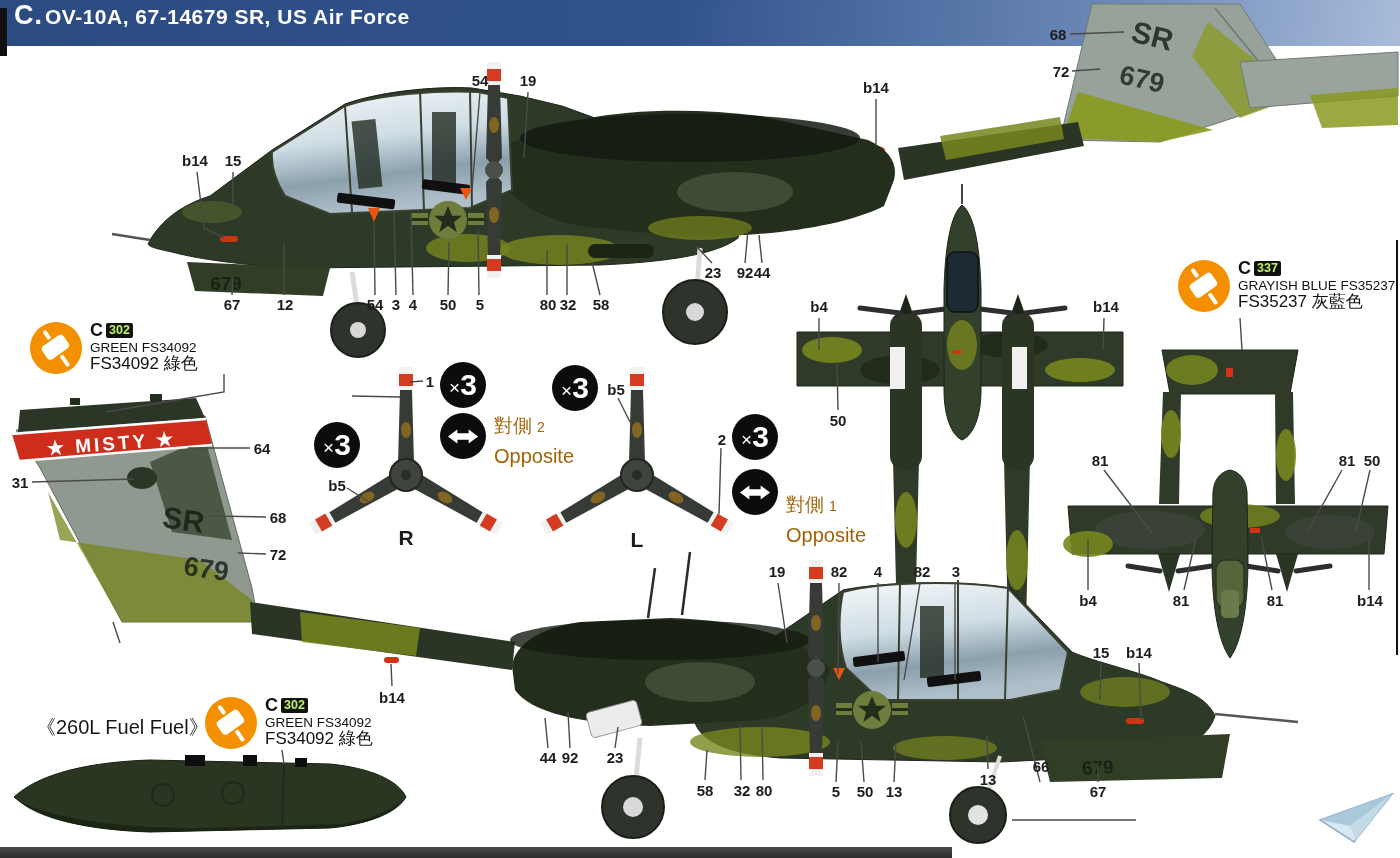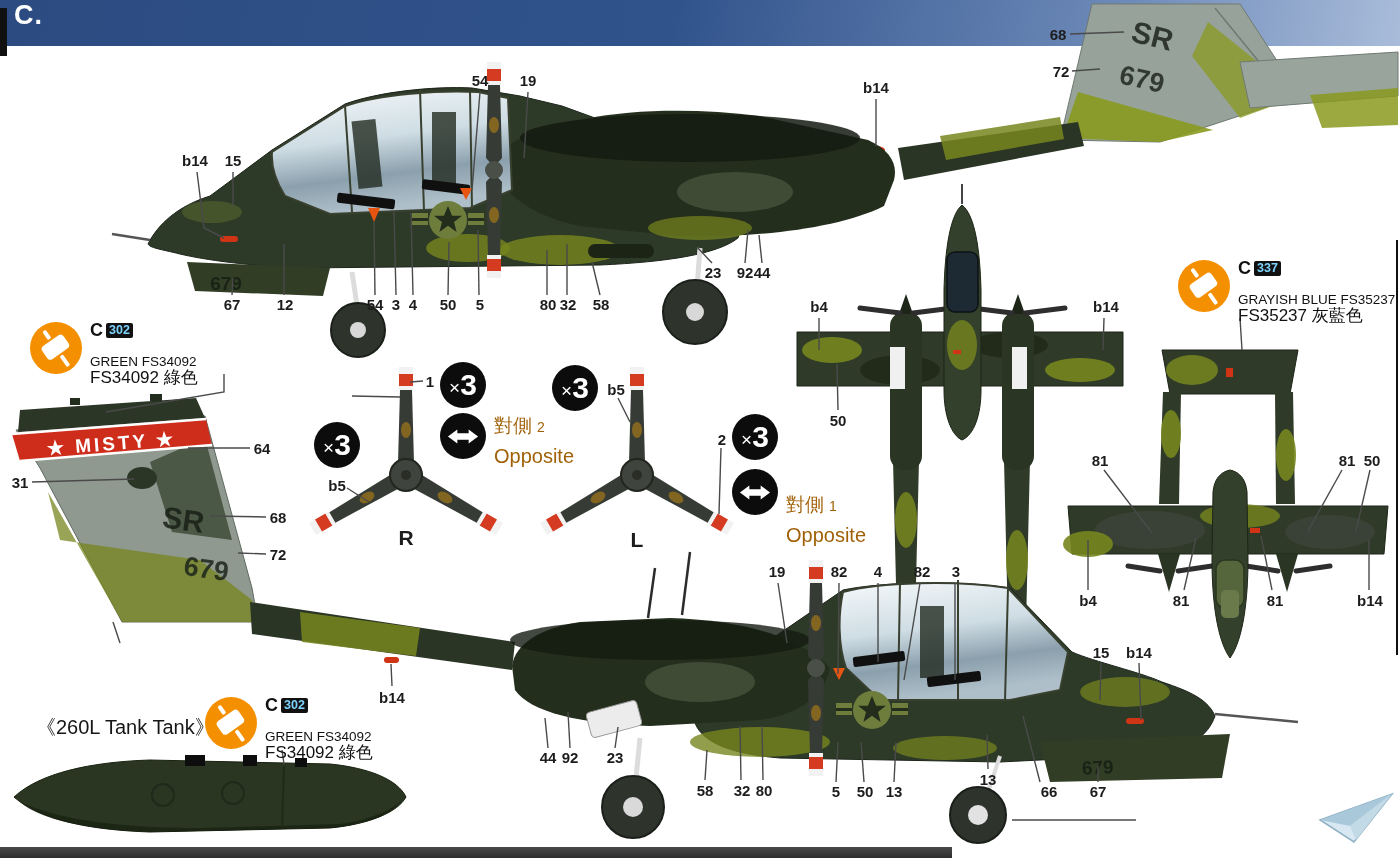--- a/index.html
+++ b/index.html
@@ -17,23 +17,23 @@
   #leaders polyline{fill:none;stroke:#4a4a4a;stroke-width:1.4px;}
   
   #annotations{position:absolute;left:0;top:0;width:1400px;height:858px;pointer-events:none;}
   .callout{position:absolute;transform:translate(-50%,-50%);font-size:15px;color:#1c1c1c;white-space:nowrap;font-weight:bold;}
   .callout.big{font-size:21px;font-weight:bold;}
   
   .chip{position:absolute;display:flex;align-items:flex-start;}
   .chip .chip-text{margin-left:8px;line-height:16px;}
   .chip-code{font-size:16px;color:#111;height:18px;}
   .chip-letter{font-weight:800;font-size:18px;}
-  .chip-num{background:#111;color:#7dd3fc;font-weight:bold;font-size:12.5px;padding:0 3px;
+  .chip-num{background:#111;color:#bef264;font-weight:bold;font-size:12.5px;padding:0 3px;
             border-radius:2px;margin-left:3px;display:inline-block;line-height:15px;vertical-align:2px;}
-  .chip-name{font-size:13.5px;color:#111;margin-top:14px;}
+  .chip-name{font-size:13.5px;color:#111;margin-top:0;}
   .chip-cn{font-size:17px;color:#111;}
   
   .x3{position:absolute;width:46px;height:46px;border-radius:50%;background:#0c0c0c;color:#fff;
       display:flex;align-items:center;justify-content:center;}
   .x3 .xs{font-size:19px;margin-top:6px;}
   .x3 .xn{font-size:30px;font-weight:bold;}
   .oppb{position:absolute;width:46px;height:46px;border-radius:50%;background:#0c0c0c;
         display:flex;align-items:center;justify-content:center;}
   .oppt{position:absolute;color:#a16207;line-height:29px;white-space:nowrap;}
   .oppt .cn{font-size:19px;}
@@ -43,20 +43,21 @@
   #bottombar{position:absolute;left:0;top:847px;width:952px;height:11px;
              background:linear-gradient(180deg,#4a4a4a,#2d2d2d);}
 </style>
 </head>
 <body>
 
 <div id="page">
 
   <div id="header">
     <span class="hp">C.</span>
+    <span class="ht">OV-10A, 67-14679 SR, US Air Force</span>
   </div>
   <div class="edge" style="left:0;top:8px;width:7px;height:48px"></div>
   <div class="edge" style="left:1396px;top:240px;width:2px;height:415px"></div>
 
   <svg id="art" width="1400" height="858" viewBox="0 0 1400 858">
     <defs>
       <linearGradient id="cnp" x1="0" y1="0" x2="0.25" y2="1">
         <stop offset="0" stop-color="#f4f8fa"></stop>
           <stop offset="0.45" stop-color="#cfdde4"></stop>
         <stop offset="0.75" stop-color="#8ba0ad"></stop>
@@ -422,21 +423,21 @@
       <span class="callout" style="left: 764px; top: 790px;">80</span>
       <span class="callout" style="left: 777px; top: 571px;">19</span>
       <span class="callout" style="left: 839px; top: 571px;">82</span>
       <span class="callout" style="left: 878px; top: 571px;">4</span>
       <span class="callout" style="left: 922px; top: 571px;">82</span>
       <span class="callout" style="left: 956px; top: 571px;">3</span>
       <span class="callout" style="left: 836px; top: 791px;">5</span>
       <span class="callout" style="left: 865px; top: 791px;">50</span>
       <span class="callout" style="left: 894px; top: 791px;">13</span>
       <span class="callout" style="left: 988px; top: 779px;">13</span>
-      <span class="callout" style="left: 1041px; top: 791px; margin-left: 8px;">66</span>
+      <span class="callout" style="left: 1041px; top: 766px;">66</span>
       <span class="callout" style="left: 1098px; top: 791px;">67</span>
       <span class="callout" style="left: 1101px; top: 652px;">15</span>
       <span class="callout" style="left: 1139px; top: 652px;">b14</span>
     </div>
 
   <div class="chip" style="left:30px;top:322px">
     <svg width="52" height="52">
         <circle cx="26" cy="26" r="26" fill="#f49000"></circle>
         <g fill="#fff" transform="rotate(-35 26 26)">
           <rect x="13" y="17" width="26" height="16" rx="4"></rect>
@@ -510,15 +511,15 @@
   <div class="oppb" style="left:732px;top:469px">
     <svg width="32" height="17" viewBox="0 0 34 18">
         <path d="M1 9 L11 1.5 L11 5.5 L23 5.5 L23 1.5 L33 9 L23 16.5 L23 12.5 L11 12.5 L11 16.5 Z" fill="#fff"></path>
       </svg>
   </div>
   <div class="oppt" style="left:786px;top:490px">
     <div class="cn"><span>對側</span><span class="onum">1</span></div>
     <div class="en">Opposite</div>
   </div>
 
-  <div id="fueltank-label">《260L Tank Tank》</div>
+  <div id="fueltank-label">《260L Fuel Fuel》</div>
   <div id="bottombar"></div>
 </div>
 
 </body></html>

